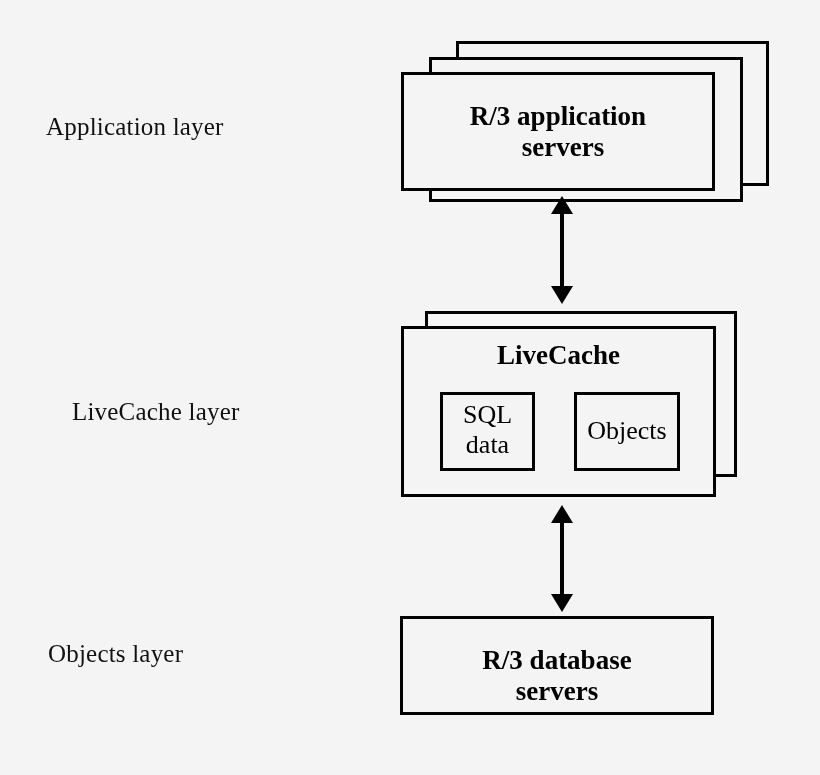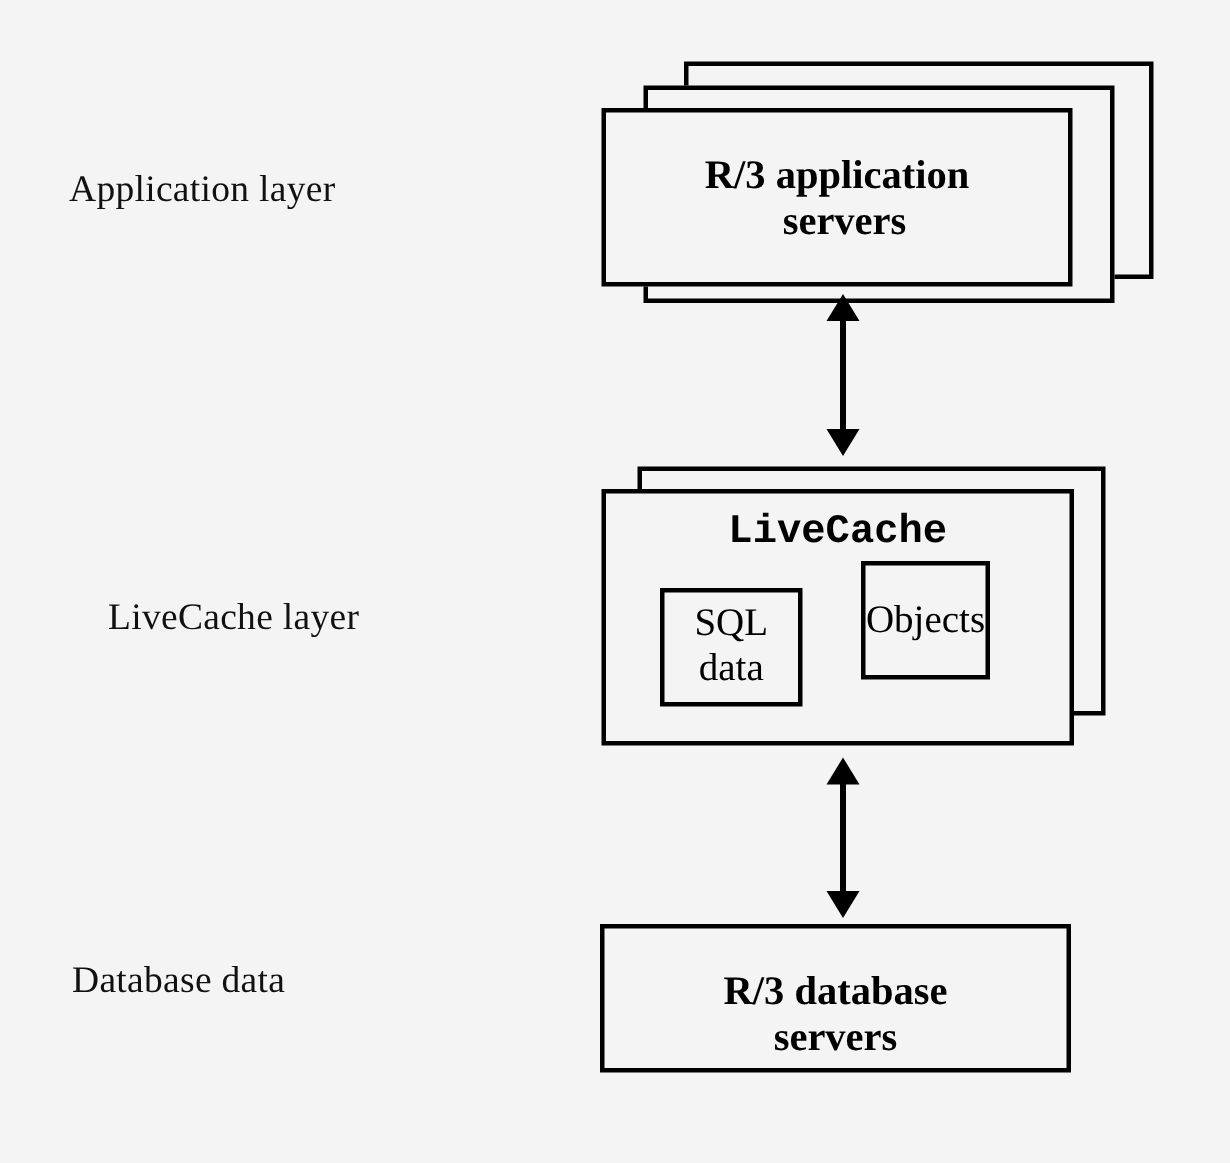--- a/index.html
+++ b/index.html
@@ -108,38 +108,38 @@
   <div class="arrow" style="left:551px; top:196px; height:108px;">
     <div class="head up"></div>
     <div class="shaft" style="top:10px; height:88px;"></div>
     <div class="head down"></div>
   </div>
 
   <div class="layer-label" style="left:72px; top:398px;">LiveCache layer</div>
 
   <div class="plate" style="left:425px; top:311px; width:312px; height:166px;"></div>
   <div class="box" style="left:401px; top:326px; width:315px; height:171px;">
-    <div class="box-text title-bold" style="top:11px;font-family:Liberation Mono, monospace;">LiveCache</div>
+    <div class="box-text title-bold" style="top:11px;">LiveCache</div>
 
     <div class="box" style="left:36px; top:63px; width:95px; height:79px;">
       <div class="box-text inner-text" style="top:5px;">SQL</div>
       <div class="box-text inner-text" style="top:35px;">data</div>
     </div>
 
-    <div class="box" style="left:170px; top:45px; width:86px; height:79px;">
+    <div class="box" style="left:170px; top:63px; width:106px; height:79px;">
       <div class="box-text inner-text" style="top:21px;">Objects</div>
     </div>
   </div>
 
   <div class="arrow" style="left:551px; top:505px; height:107px;">
     <div class="head up"></div>
     <div class="shaft" style="top:10px; height:87px;"></div>
     <div class="head down"></div>
   </div>
 
-  <div class="layer-label" style="left:48px; top:640px;">Database data</div>
+  <div class="layer-label" style="left:48px; top:640px;">Objects layer</div>
 
   <div class="box" style="left:400px; top:616px; width:314px; height:99px;">
     <div class="box-text title-bold" style="top:26px;">R/3 database</div>
     <div class="box-text title-bold" style="top:57px;">servers</div>
   </div>
 
 </div>
 
 </body></html>

